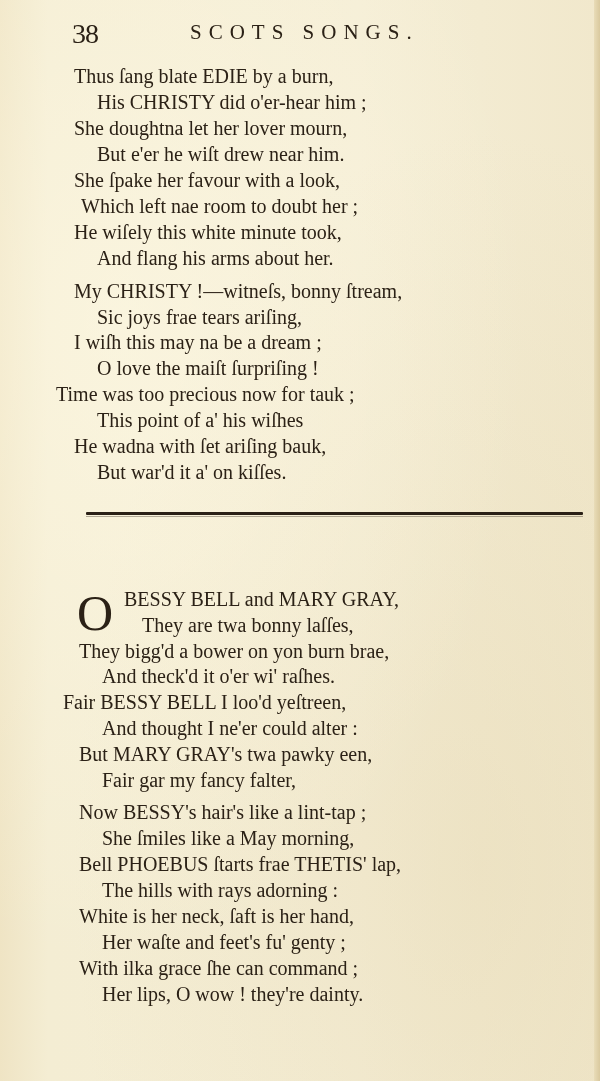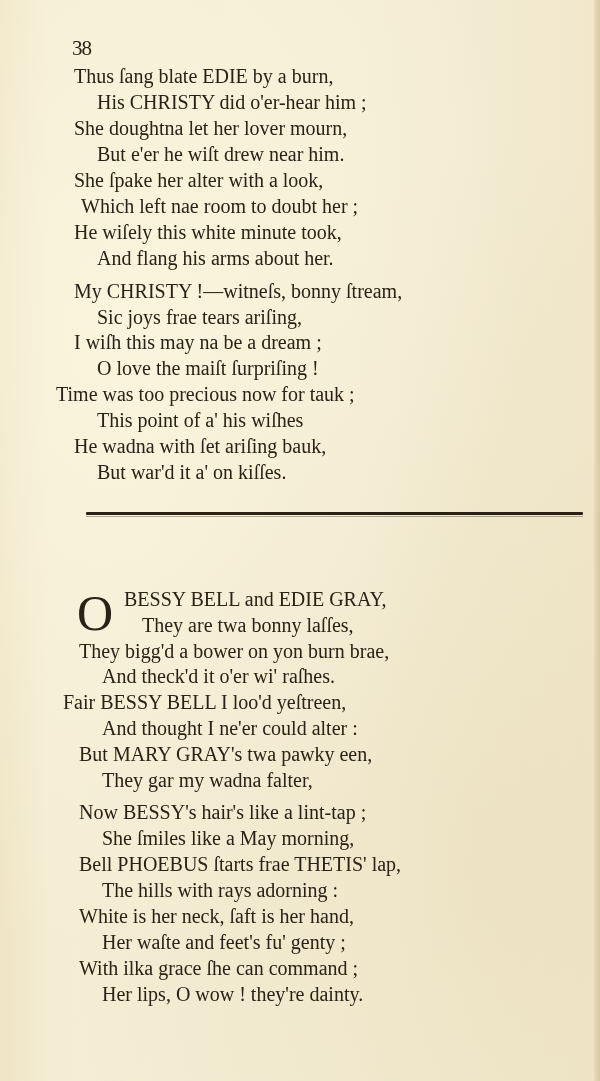--- a/index.html
+++ b/index.html
@@ -18,21 +18,21 @@
         linear-gradient(90deg, #efe4c4 0%, #f4edd3 8%, #f5eed6 60%, #f1e8cc 100%);
     }
     .right-edge {
       position: absolute; right: 0; top: 0; width: 6px; height: 1081px;
       background: linear-gradient(90deg, #e9dcb8, #d9c99e);
     }
     .header {
       position: absolute; top: 16px; left: 72px; width: 420px; height: 34px;
     }
     .page-number {
-      position: absolute; left: 0; top: 20px; font-size: 21px; letter-spacing: -1px;
+      position: absolute; left: 0; top: 2px; font-size: 28px; letter-spacing: -1px;
     }
     .running-title {
       position: absolute; left: 118px; top: 4px; font-size: 21px; letter-spacing: 7px;
     }
     .verse { position: absolute; left: 0; width: 600px; }
     .line {
       position: absolute; white-space: nowrap; font-size: 20px; line-height: 24px;
     }
     .rule {
       position: absolute; left: 86px; top: 512px; width: 497px; height: 3px;
@@ -52,56 +52,57 @@
     }
   </style>
 </head>
 <body>
 
 <div class="page">
   <div class="right-edge"></div>
 
   <div class="header">
     <span class="page-number">38</span>
+    <span class="running-title">SCOTS SONGS.</span>
   </div>
 
   <div class="verse">
     <div class="line" style="left:74px;top:64px">Thus ſang blate EDIE by a burn,</div>
     <div class="line" style="left:97px;top:90px">His CHRISTY did o'er-hear him ;</div>
     <div class="line" style="left:74px;top:116px">She doughtna let her lover mourn,</div>
     <div class="line" style="left:97px;top:142px">But e'er he wiſt drew near him.</div>
-    <div class="line" style="left:74px;top:168px">She ſpake her alter with a look,</div>
+    <div class="line" style="left:74px;top:168px">She ſpake her favour with a look,</div>
     <div class="line" style="left:81px;top:194px">Which left nae room to doubt her ;</div>
     <div class="line" style="left:74px;top:220px">He wiſely this white minute took,</div>
     <div class="line" style="left:97px;top:246px">And flang his arms about her.</div>
 
     <div class="line" style="left:74px;top:279px">My CHRISTY !—witneſs, bonny ſtream,</div>
     <div class="line" style="left:97px;top:305px">Sic joys frae tears ariſing,</div>
     <div class="line" style="left:74px;top:330px">I wiſh this may na be a dream ;</div>
     <div class="line" style="left:97px;top:356px">O love the maiſt ſurpriſing !</div>
     <div class="line" style="left:56px;top:382px">Time was too precious now for tauk ;</div>
     <div class="line" style="left:97px;top:408px">This point of a' his wiſhes</div>
     <div class="line" style="left:74px;top:434px">He wadna with ſet ariſing bauk,</div>
     <div class="line" style="left:97px;top:460px">But war'd it a' on kiſſes.</div>
   </div>
 
   <div class="rule"></div>
 
 
   <div class="dropcap">O</div>
 
   <div class="verse">
-    <div class="line" style="left:124px;top:587px">BESSY BELL and EDIE GRAY,</div>
+    <div class="line" style="left:124px;top:587px">BESSY BELL and MARY GRAY,</div>
     <div class="line" style="left:142px;top:613px">They are twa bonny laſſes,</div>
     <div class="line" style="left:79px;top:639px">They bigg'd a bower on yon burn brae,</div>
     <div class="line" style="left:102px;top:664px">And theck'd it o'er wi' raſhes.</div>
     <div class="line" style="left:63px;top:690px">Fair BESSY BELL I loo'd yeſtreen,</div>
     <div class="line" style="left:102px;top:716px">And thought I ne'er could alter :</div>
     <div class="line" style="left:79px;top:742px">But MARY GRAY's twa pawky een,</div>
-    <div class="line" style="left:102px;top:768px">They gar my wadna falter,</div>
+    <div class="line" style="left:102px;top:768px">Fair gar my fancy falter,</div>
 
     <div class="line" style="left:79px;top:800px">Now BESSY's hair's like a lint-tap ;</div>
     <div class="line" style="left:102px;top:826px">She ſmiles like a May morning,</div>
     <div class="line" style="left:79px;top:852px">Bell PHOEBUS ſtarts frae THETIS' lap,</div>
     <div class="line" style="left:102px;top:878px">The hills with rays adorning :</div>
     <div class="line" style="left:79px;top:904px">White is her neck, ſaft is her hand,</div>
     <div class="line" style="left:102px;top:930px">Her waſte and feet's fu' genty ;</div>
     <div class="line" style="left:79px;top:956px">With ilka grace ſhe can command ;</div>
     <div class="line" style="left:102px;top:982px">Her lips, O wow ! they're dainty.</div>
   </div>

